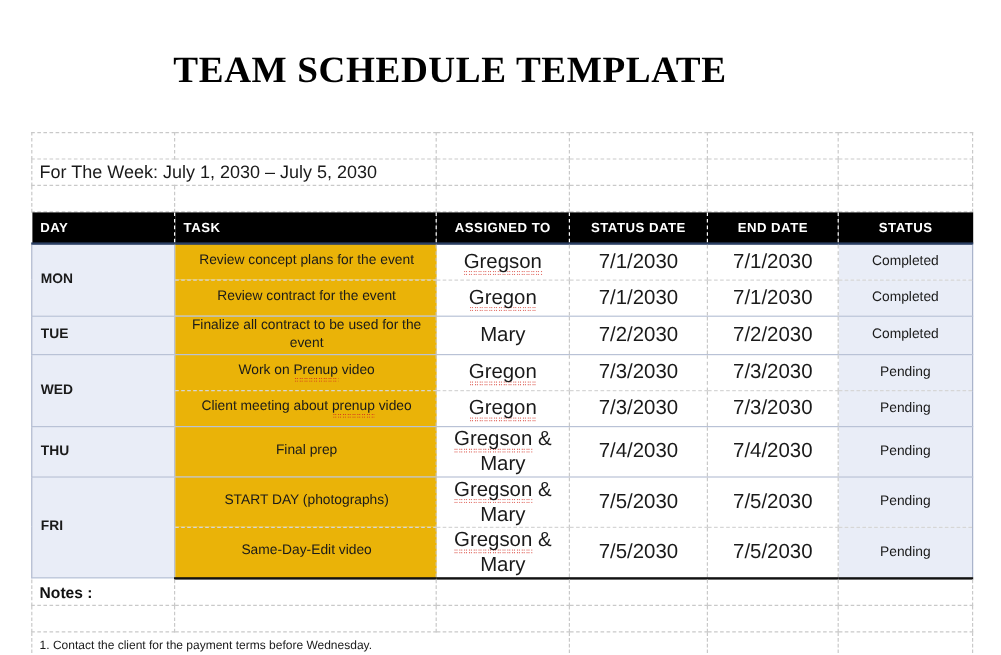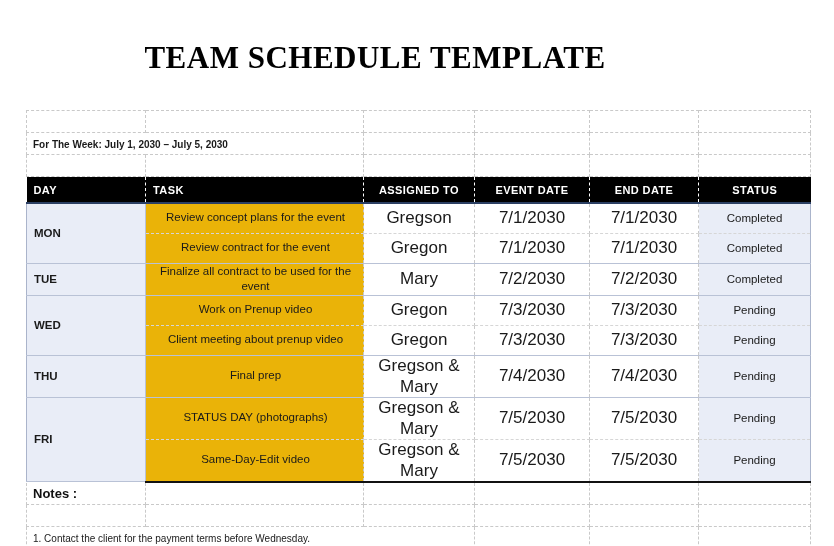--- a/index.html
+++ b/index.html
@@ -62,22 +62,22 @@
   
   col.c-day    { width: 119px; }
   col.c-task   { width: 218px; }
   col.c-assign { width: 111px; }
   col.c-start  { width: 115px; }
   col.c-end    { width: 109px; }
   col.c-status { width: 112px; }
 
   
   .week-text {
-    font-weight: bold;
-    font-size: 10px;
+    font-weight: normal;
+    font-size: 15px;
     padding-left: 6px;
     color: #1a1a1a;
     white-space: nowrap;
   }
   td.week-cell { height: 27px; }
 
   
   .maintable {
     border-collapse: collapse;
     table-layout: fixed;
@@ -233,21 +233,21 @@
         <col class="c-assign">
       <col class="c-start">
         <col class="c-end">
         <col class="c-status">
     </colgroup>
     <thead>
       <tr class="hdr">
         <th class="left">DAY</th>
         <th class="left">TASK</th>
         <th>ASSIGNED TO</th>
-        <th>EVENT DATE</th>
+        <th>STATUS DATE</th>
         <th>END DATE</th>
         <th>STATUS</th>
       </tr>
     </thead>
     <tbody id="schedule-body">
         <tr style="height: 30px;">
           <td class="daycell" rowspan="2"><span>MON</span></td>
           <td class="taskcell">Review concept plans for the event</td>
           <td class="midcell"><span class="misspelled">Gregson</span></td>
           <td class="midcell">7/1/2030</td>
@@ -287,21 +287,21 @@
         <tr class="groupend" style="height: 30px;">
           <td class="daycell" rowspan="1"><span>THU</span></td>
           <td class="taskcell">Final prep</td>
           <td class="midcell"><span class="misspelled">Gregson</span> &amp; Mary</td>
           <td class="midcell">7/4/2030</td>
           <td class="midcell">7/4/2030</td>
           <td class="statuscell">Pending</td>
         </tr>
         <tr style="height: 30px;">
           <td class="daycell" rowspan="2"><span>FRI</span></td>
-          <td class="taskcell">STATUS DAY (photographs)</td>
+          <td class="taskcell">START DAY (photographs)</td>
           <td class="midcell"><span class="misspelled">Gregson</span> &amp; Mary</td>
           <td class="midcell">7/5/2030</td>
           <td class="midcell">7/5/2030</td>
           <td class="statuscell">Pending</td>
         </tr>
         <tr class="groupend lastrow" style="height: 30px; margin-left: 46px;">
           <td class="taskcell">Same-Day-Edit video</td>
           <td class="midcell"><span class="misspelled">Gregson</span> &amp; Mary</td>
           <td class="midcell">7/5/2030</td>
           <td class="midcell">7/5/2030</td>

